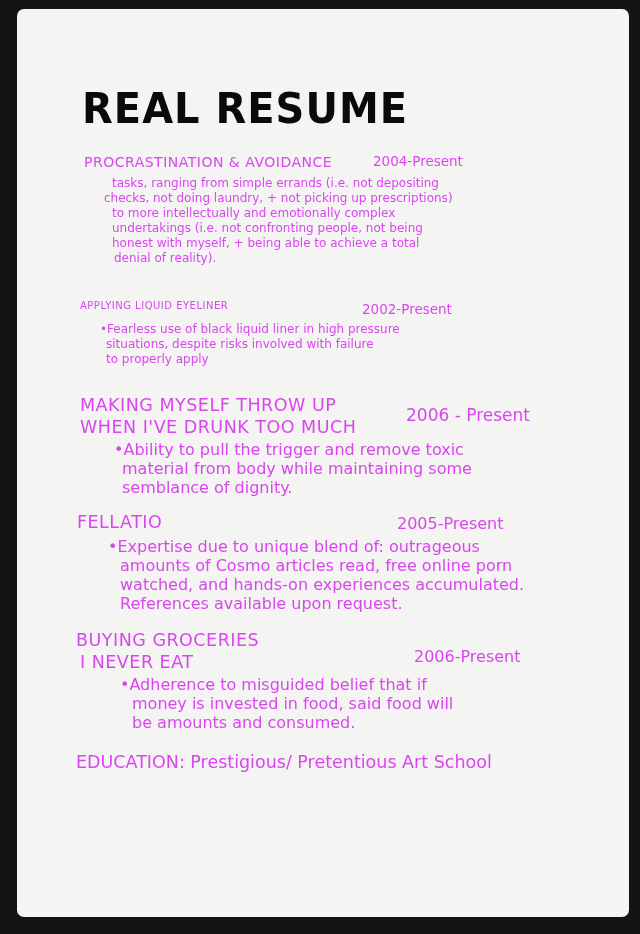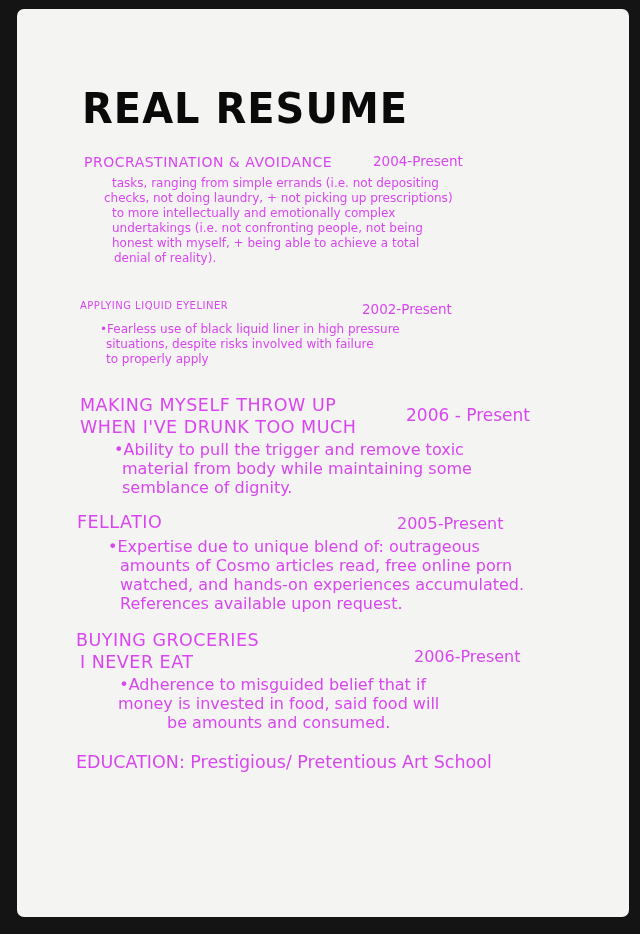--- a/index.html
+++ b/index.html
@@ -119,19 +119,19 @@
   <span class="line" style="margin-left:12px">amounts of Cosmo articles read, free online porn</span>
   <span class="line" style="margin-left:12px">watched, and hands-on experiences accumulated.</span>
   <span class="line" style="margin-left:12px">References available upon request.</span>
 </div>
 
 <div class="hand heading lg" style="left:76px; top:629px; line-height:22px;">
   <span style="display:block">BUYING GROCERIES</span>
   <span style="display:block; margin-left:4px">I NEVER EAT</span>
 </div>
 <div class="hand dates" style="left:382px; top:647px; font-size:16px;margin-left:32px;">2006-Present</div>
-<div class="hand bullet lg" style="left:106px; top:675px;text-align:center;">
+<div class="hand bullet lg" style="left:120px; top:675px;">
   <span class="line">•Adherence to misguided belief that if</span>
   <span class="line" style="margin-left:12px">money is invested in food, said food will</span>
   <span class="line" style="margin-left:12px">be amounts and consumed.</span>
 </div>
 
 <div class="hand edu" style="left:76px; top:752px;">EDUCATION: Prestigious/ Pretentious Art School</div>
 
 </body></html>

